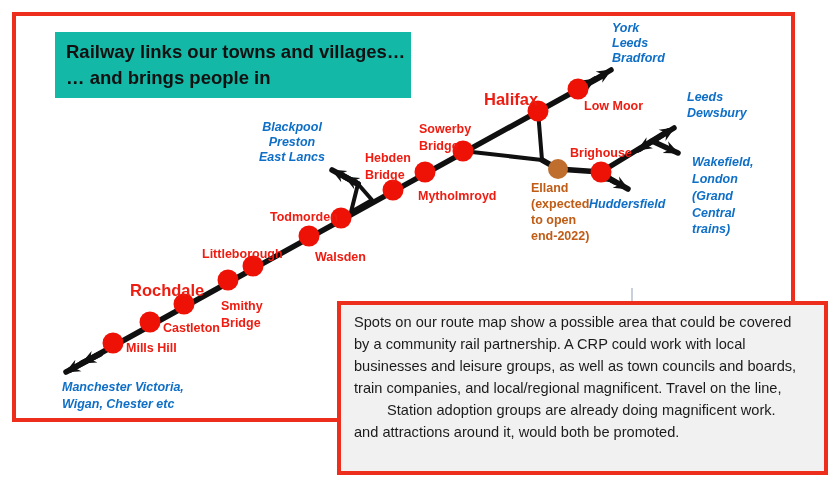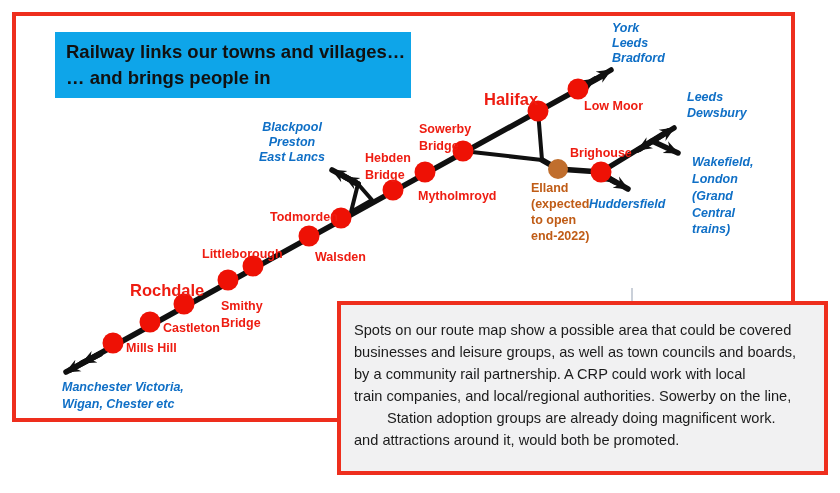--- a/index.html
+++ b/index.html
@@ -3,27 +3,27 @@
 <meta charset="utf-8">
 <style>
   html,body{margin:0;padding:0;background:#ffffff;}
   .page{
     position:relative;width:840px;height:493px;background:#ffffff;overflow:hidden;
     font-family:"Liberation Sans", sans-serif;
   }
   .map-svg{position:absolute;left:0;top:0;z-index:1;}
   .title-box{
     position:absolute;left:55px;top:32px;width:356px;height:66px;z-index:2;
-    background:#0ea5e9;padding:7px 0 0 11px;box-sizing:border-box;
+    background:#14b8a6;padding:7px 0 0 11px;box-sizing:border-box;
   }
   .title-line{font-size:18.5px;font-weight:bold;color:#111111;line-height:26px;white-space:pre;}
   .note-box{
     position:absolute;left:337px;top:301px;width:491px;height:174px;z-index:3;
     background:#f1f1f2;border:4px solid #ee2e1d;box-sizing:border-box;
-    padding:14px 8px 6px 13px;
+    padding:6px 8px 6px 13px;
   }
   .note-line{font-size:14.6px;color:#1b1b1b;line-height:22px;white-space:pre;}
   .note-line.indent{text-indent:33px;}
   
   text{font-family:"Liberation Sans", sans-serif;}
   .st{font-size:12.5px;font-weight:bold;fill:#ee1c11;}
   .stb{font-size:16.5px;font-weight:bold;fill:#ee1c11;}
   .dest{font-size:12.5px;font-weight:bold;font-style:italic;fill:#0f6fc6;}
   .ell{font-size:12.5px;font-weight:bold;fill:#c05c16;}
   .rail{stroke:#101010;stroke-width:5.5;fill:none;stroke-linecap:round;}
@@ -126,20 +126,20 @@
     <text class="dest" x="589" y="208">Huddersfield</text>
   </svg>
 
   <div class="title-box">
     <div class="title-line">Railway links our towns and villages…</div>
     <div class="title-line">… and brings people in</div>
   </div>
 
   <div class="note-box">
     <div class="note-line">Spots on our route map show a possible area that could be covered</div>
+    <div class="note-line">by a community rail partnership. A CRP could work with local</div>
     <div class="note-line">businesses and leisure groups, as well as town councils and boards,</div>
-    <div class="note-line">by a community rail partnership. A CRP could work with local</div>
-    <div class="note-line">train companies, and local/regional authorities. Sowerby on the line,</div>
+    <div class="note-line">train companies, and local/regional magnificent. Travel on the line,</div>
     <div class="note-line indent">Station adoption groups are already doing magnificent work.</div>
     <div class="note-line">and attractions around it, would both be promoted.</div>
   </div>
 
 </div>
 
 </body></html>

